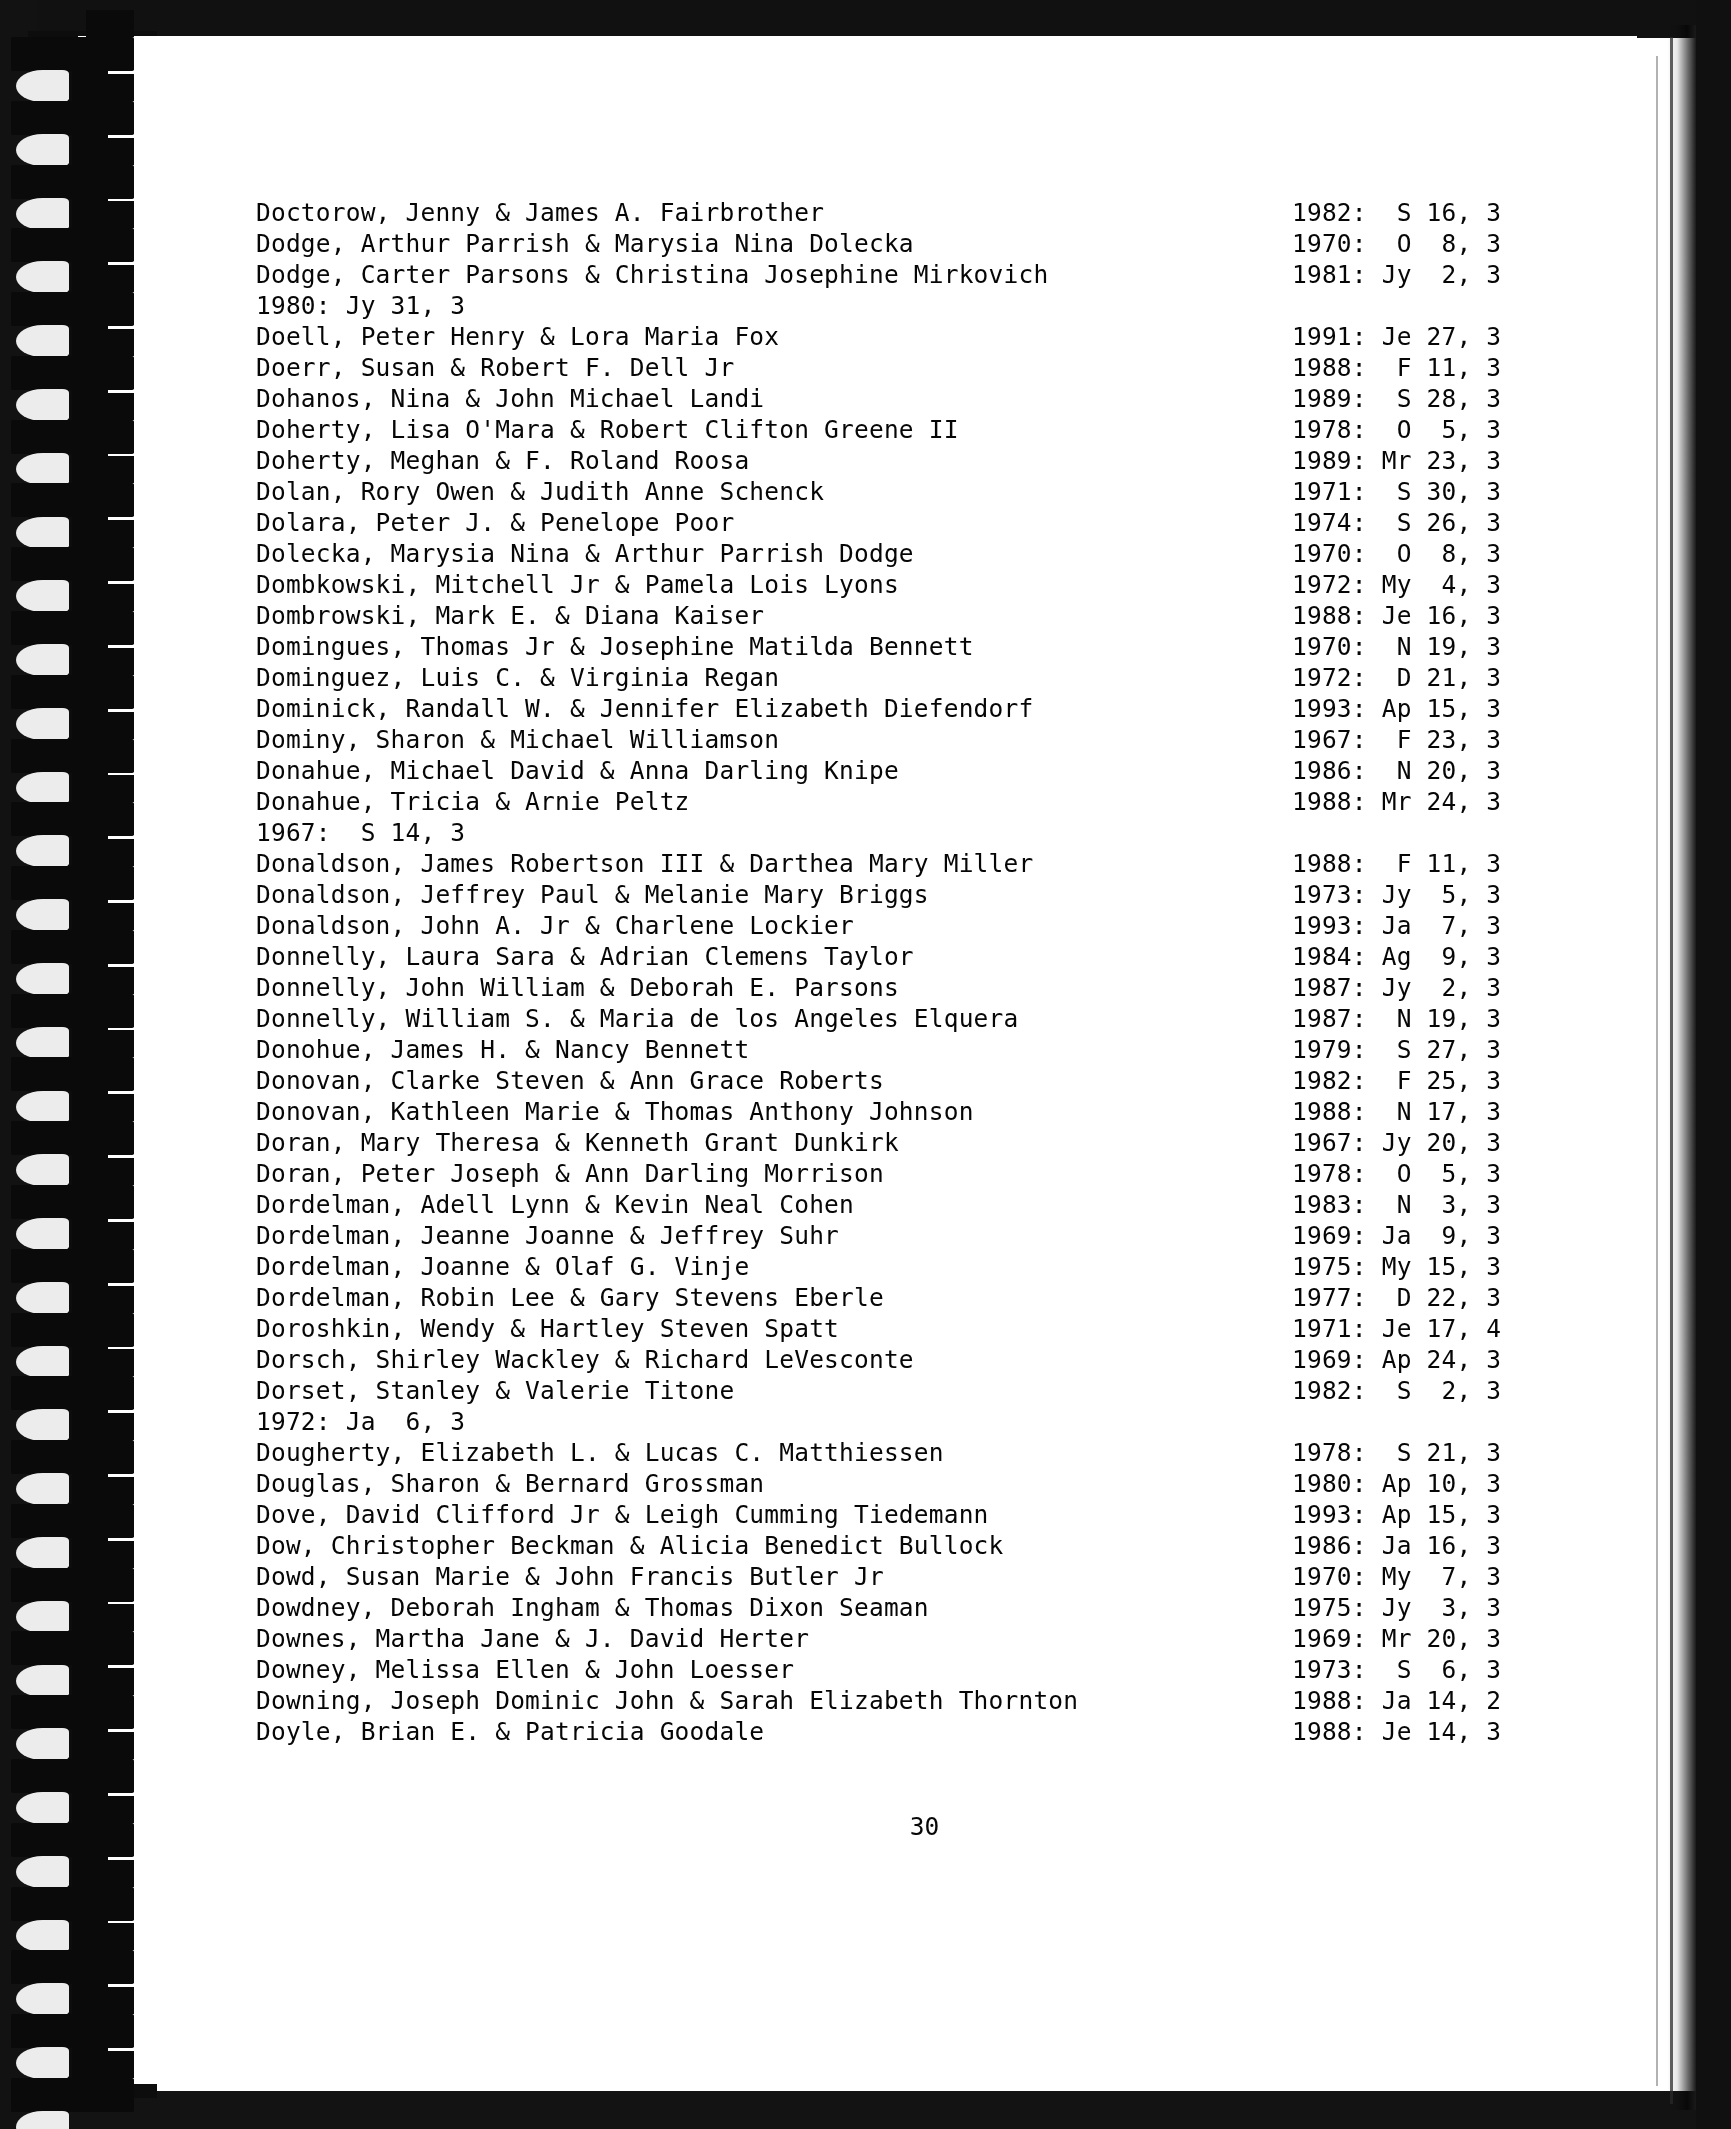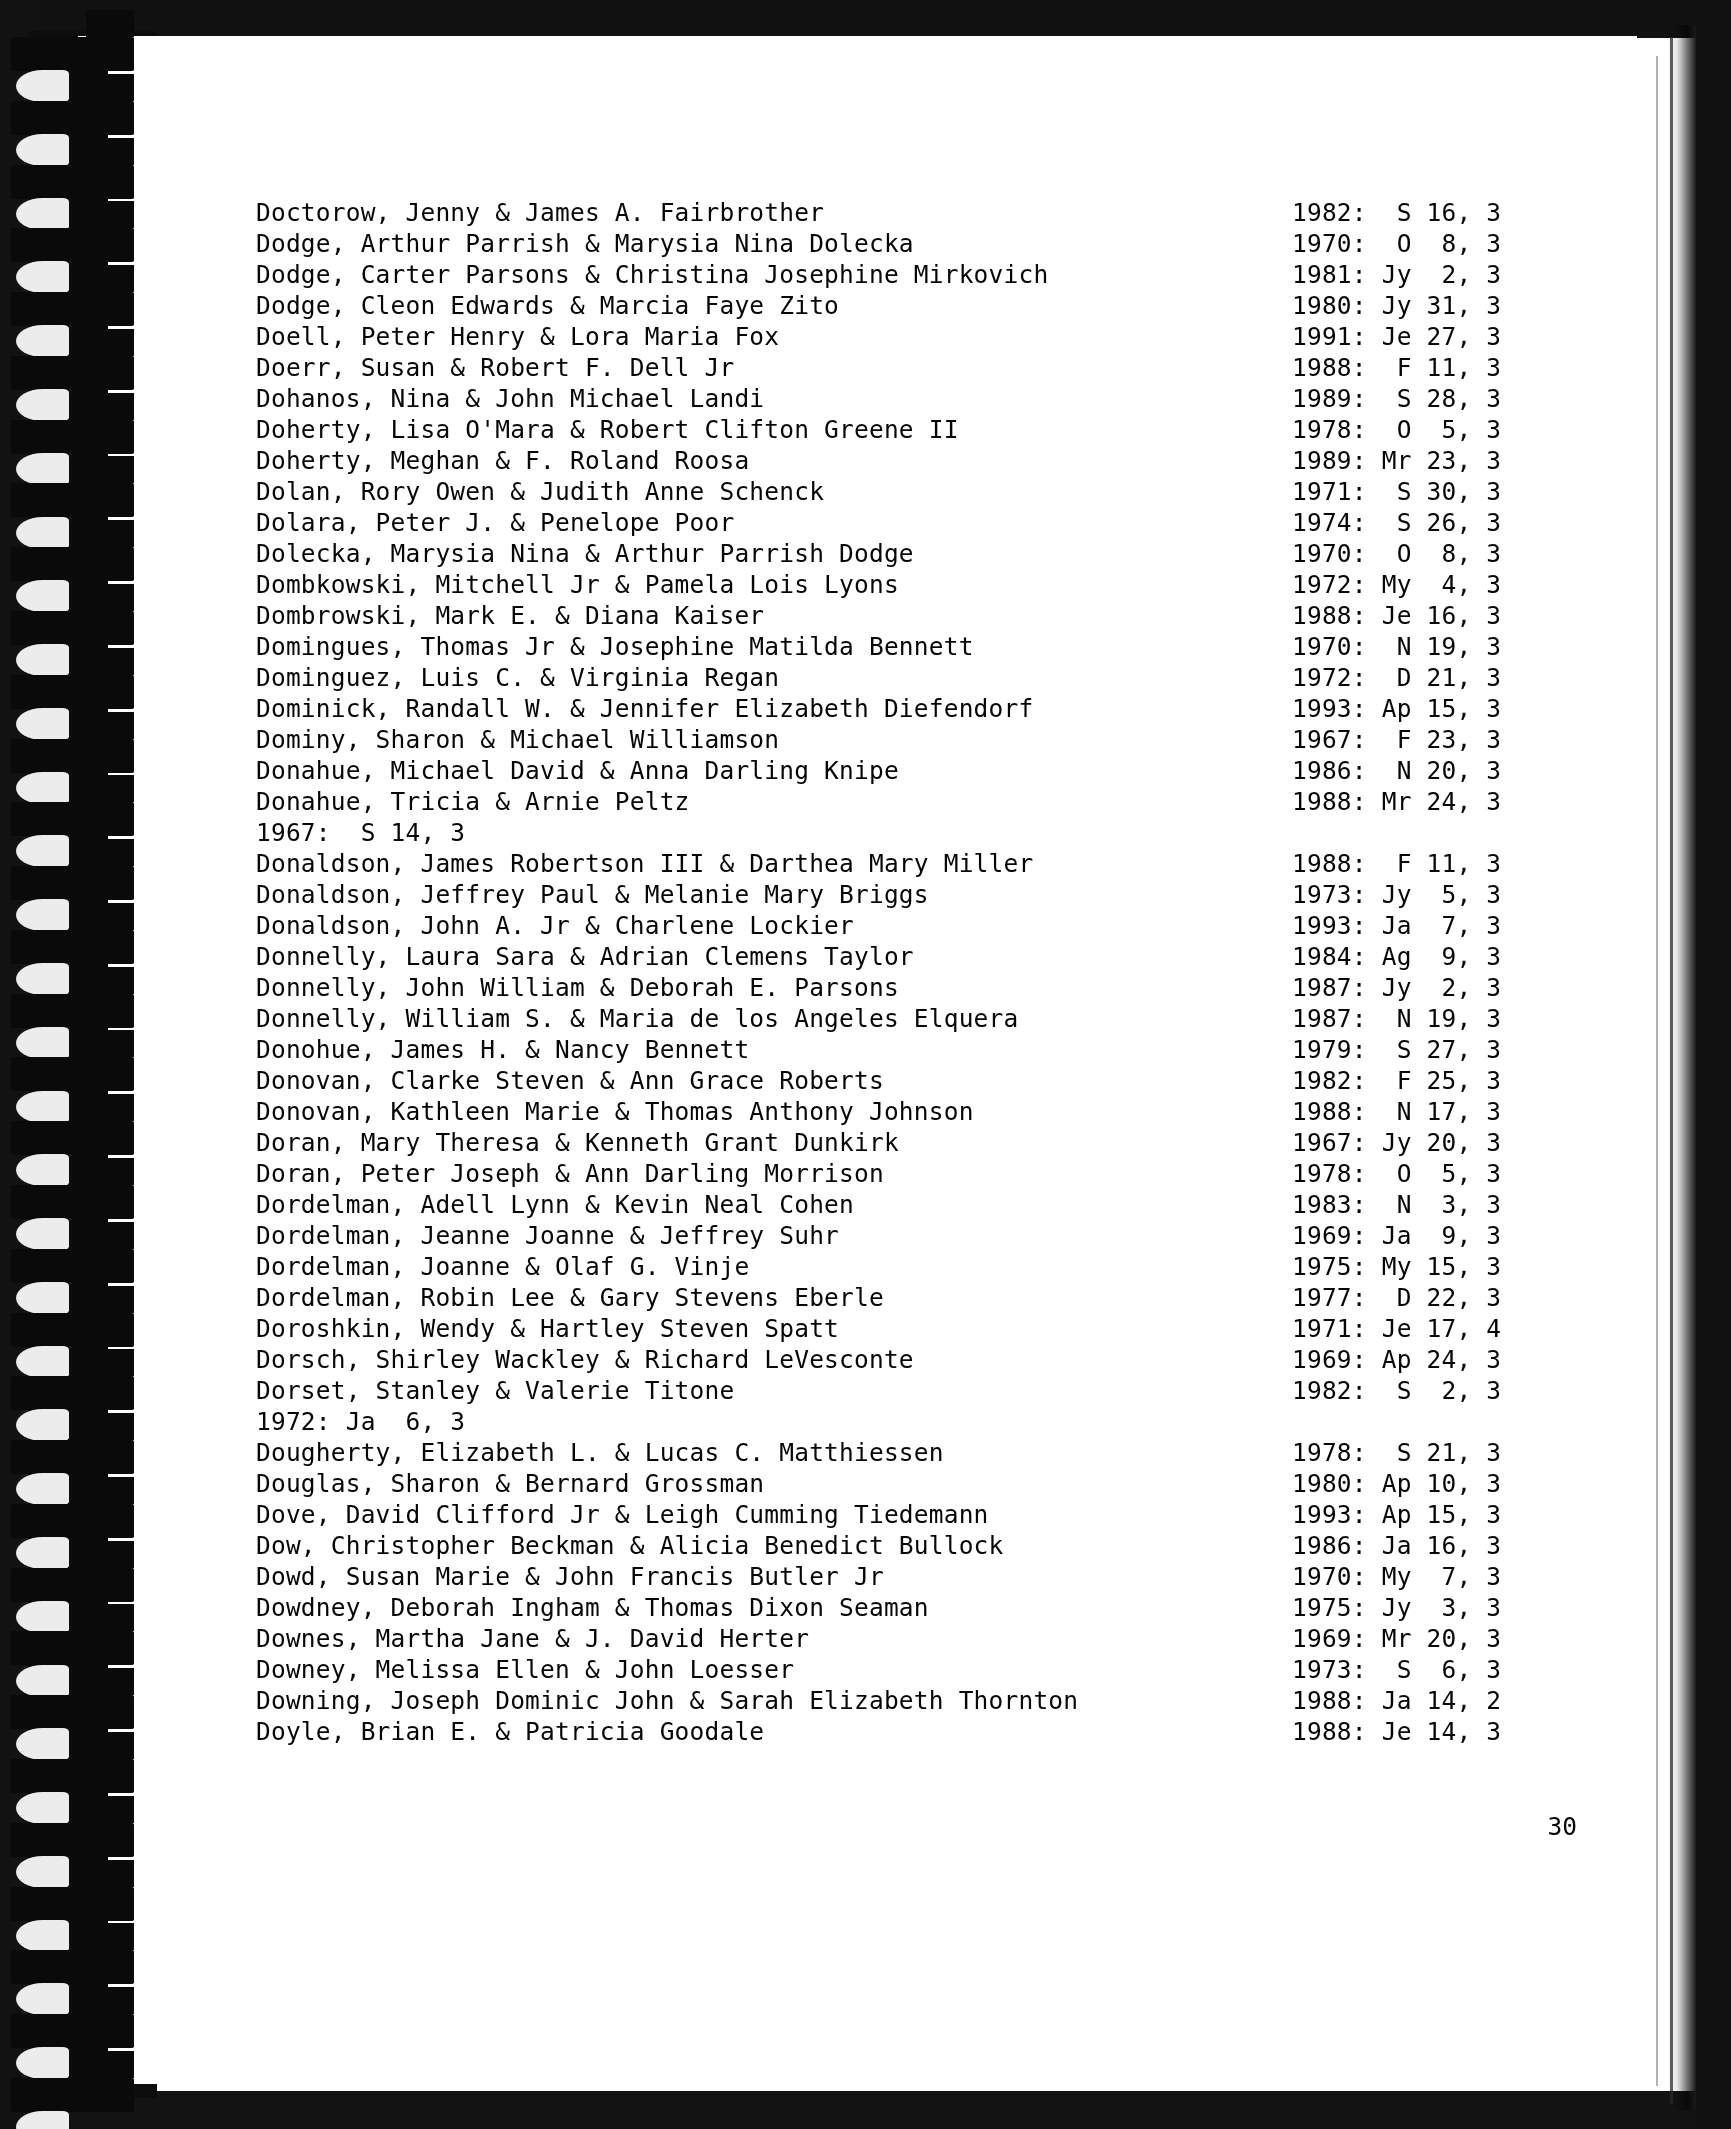--- a/index.html
+++ b/index.html
@@ -166,24 +166,24 @@
   .entry-date {
     font-family: "DejaVu Sans Mono", monospace;
     font-size: 24.5px;
     color: #060606;
     white-space: pre;
   }
 
   
   .page-number {
     position: absolute;
-    left: 240px;
+    left: 256px;
     top: 1812px;
     width: 1337px;
-    text-align: right;
+    text-align: center;
     font-family: "DejaVu Sans Mono", monospace;
     font-size: 24.5px;
     color: #070707;
   }
 </style>
 </head>
 <body>
 
 <div id="scan-page">
 
@@ -267,21 +267,21 @@
       <div class="comb-tooth" style="top: 1977px;"></div>
       <div class="comb-hole" style="top: 2010px;"></div>
       <div class="comb-tooth" style="top: 2041px;"></div>
       <div class="comb-hole" style="top: 2074px;"></div>
     </div>
 
   <div class="entries" id="entries">
       <div class="entry-row"><span class="entry-name">Doctorow, Jenny &amp; James A. Fairbrother</span><span class="entry-date">1982:  S 16, 3</span></div>
       <div class="entry-row"><span class="entry-name">Dodge, Arthur Parrish &amp; Marysia Nina Dolecka</span><span class="entry-date">1970:  O  8, 3</span></div>
       <div class="entry-row"><span class="entry-name">Dodge, Carter Parsons &amp; Christina Josephine Mirkovich</span><span class="entry-date">1981: Jy  2, 3</span></div>
-      <div class="entry-row"><span class="entry-name">Dodge, Cleon Edwards &amp; Marcia Faye Zito</span><span class="entry-date">1980: Jy 31, 3</span></div>
+      <div class="entry-row"><span class="entry-date">1980: Jy 31, 3</span></div>
       <div class="entry-row"><span class="entry-name">Doell, Peter Henry &amp; Lora Maria Fox</span><span class="entry-date">1991: Je 27, 3</span></div>
       <div class="entry-row"><span class="entry-name">Doerr, Susan &amp; Robert F. Dell Jr</span><span class="entry-date">1988:  F 11, 3</span></div>
       <div class="entry-row"><span class="entry-name">Dohanos, Nina &amp; John Michael Landi</span><span class="entry-date">1989:  S 28, 3</span></div>
       <div class="entry-row"><span class="entry-name">Doherty, Lisa O'Mara &amp; Robert Clifton Greene II</span><span class="entry-date">1978:  O  5, 3</span></div>
       <div class="entry-row"><span class="entry-name">Doherty, Meghan &amp; F. Roland Roosa</span><span class="entry-date">1989: Mr 23, 3</span></div>
       <div class="entry-row"><span class="entry-name">Dolan, Rory Owen &amp; Judith Anne Schenck</span><span class="entry-date">1971:  S 30, 3</span></div>
       <div class="entry-row"><span class="entry-name">Dolara, Peter J. &amp; Penelope Poor</span><span class="entry-date">1974:  S 26, 3</span></div>
       <div class="entry-row"><span class="entry-name">Dolecka, Marysia Nina &amp; Arthur Parrish Dodge</span><span class="entry-date">1970:  O  8, 3</span></div>
       <div class="entry-row"><span class="entry-name">Dombkowski, Mitchell Jr &amp; Pamela Lois Lyons</span><span class="entry-date">1972: My  4, 3</span></div>
       <div class="entry-row"><span class="entry-name">Dombrowski, Mark E. &amp; Diana Kaiser</span><span class="entry-date">1988: Je 16, 3</span></div>

